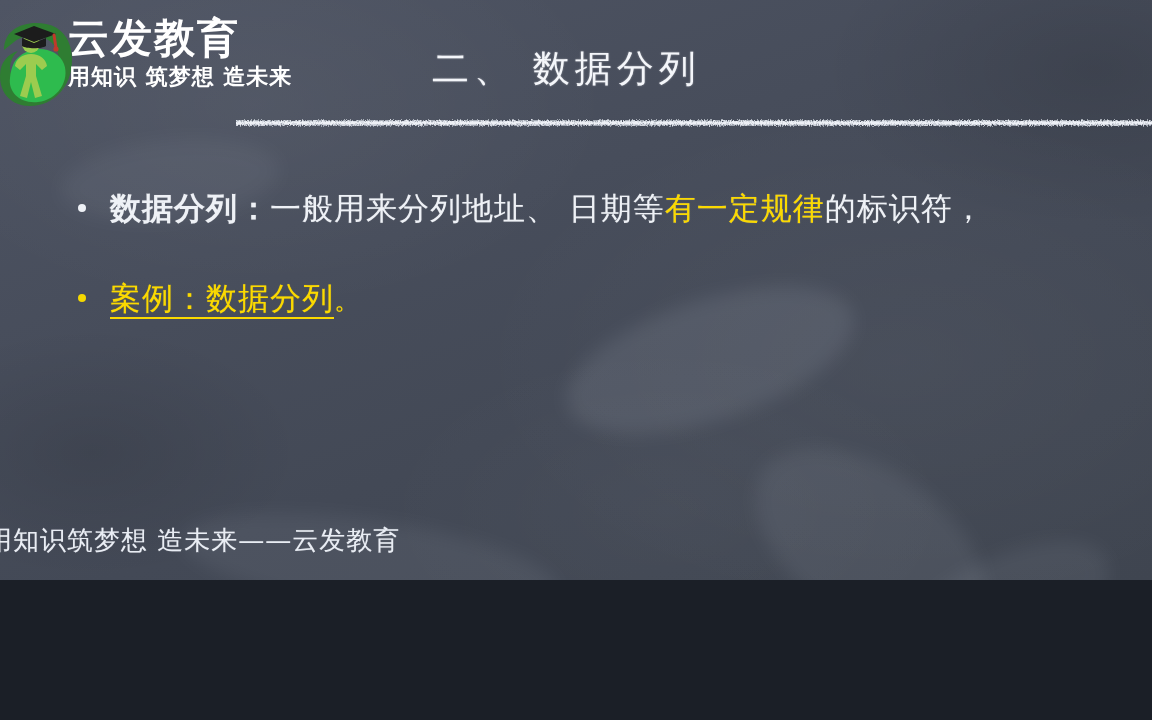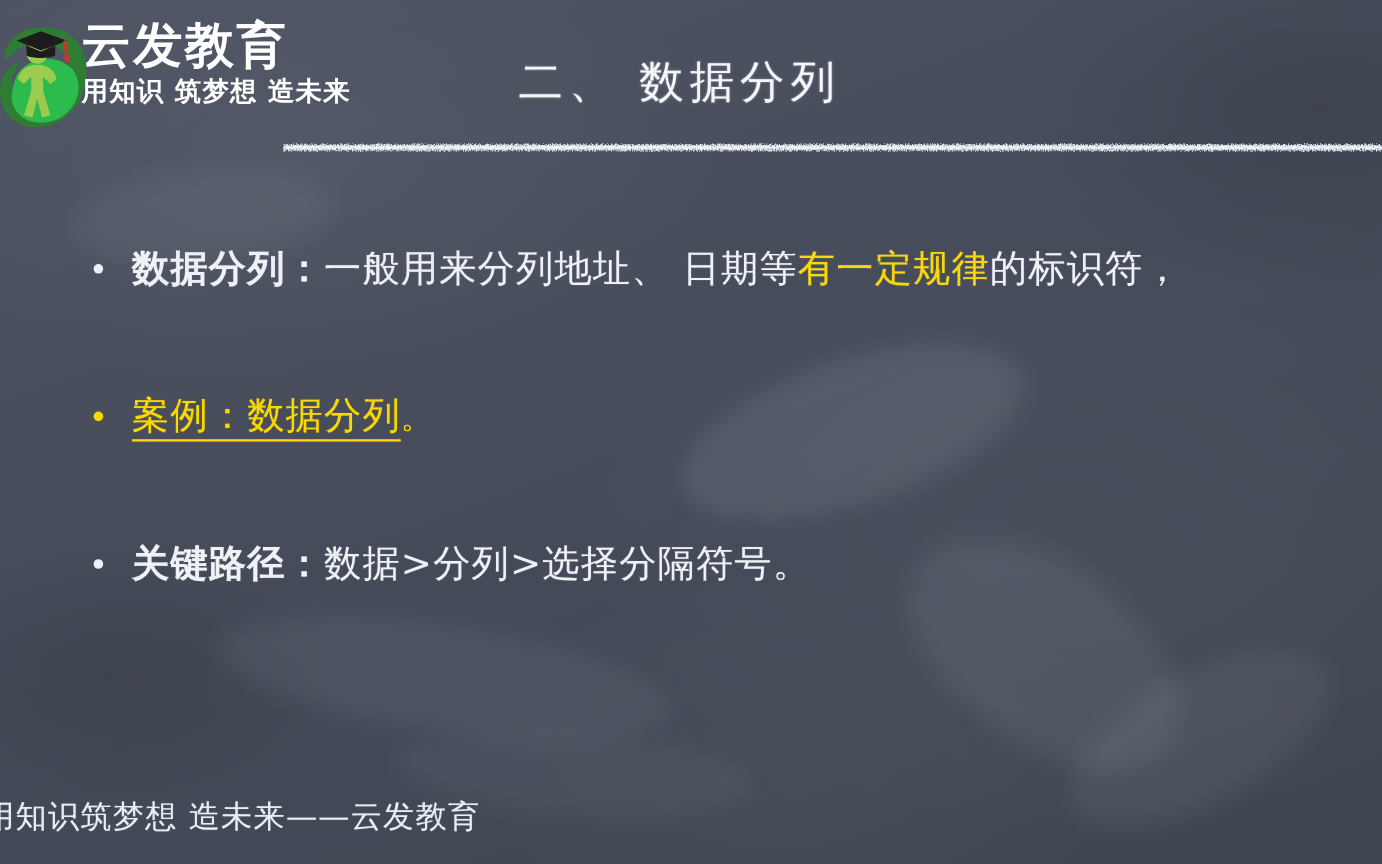--- a/index.html
+++ b/index.html
@@ -8,21 +8,21 @@
     padding: 0;
     background: #1b1f27;
   }
   body {
     font-family: "DejaVu Serif", "Liberation Serif", serif;
   }
 
   .slide {
     position: relative;
     width: 1152px;
-    height: 720px;
+    height: 580px;
     overflow: hidden;
     background-color: #4a5060;
     background-image:
       radial-gradient(ellipse 520px 300px at 22% 18%, rgba(255,255,255,0.045), rgba(255,255,255,0) 70%),
       radial-gradient(ellipse 600px 360px at 78% 62%, rgba(255,255,255,0.035), rgba(255,255,255,0) 72%),
       radial-gradient(ellipse 420px 240px at 58% 88%, rgba(255,255,255,0.028), rgba(255,255,255,0) 70%),
       radial-gradient(ellipse 300px 180px at 8% 78%, rgba(0,0,0,0.10), rgba(0,0,0,0) 70%),
       radial-gradient(ellipse 380px 220px at 95% 12%, rgba(0,0,0,0.12), rgba(0,0,0,0) 72%),
       linear-gradient(160deg, #4e5463 0%, #474d5b 38%, #434956 62%, #3f4550 100%);
   }
@@ -128,22 +128,22 @@
   }
   .bullet-dot.yellow { background: #f5d800; }
   .bullet-text {
     display: block;
     padding-left: 32px;
     font-size: 31px;
     line-height: 45px;
     letter-spacing: 1px;
     text-shadow: 0 0 1px rgba(255,255,255,0.35);
   }
-  .b1 { margin-top: 16px; }
-  .b2 { margin-top: 78px; }
+  .b1 { margin-top: 0px; }
+  .b2 { margin-top: 45px; }
   .b3 { margin-top: 76px; }
 
   .lead { font-weight: bold; }
   .hl-yellow { color: #fbd900; }
   .all-yellow { color: #fbd900; text-shadow: 0 0 1px rgba(251,217,0,0.5); }
   .u-yellow {
     border-bottom: 2px solid #fbd900;
     padding-bottom: 1px;
   }
   .tail { font-size: 26px; }
@@ -218,24 +218,18 @@
       </span>
     </div>
 
     <div class="bullet-row b2">
       <span class="bullet-dot yellow"></span>
       <span class="bullet-text all-yellow">
         <span class="u-yellow">案例：数据分列</span><span class="tail">。</span>
       </span>
     </div>
 
-    <div class="bullet-row b3">
-      <span class="bullet-dot"></span>
-      <span class="bullet-text">
-        <span class="lead">关键路径</span><span class="lead">：</span><span>数据&gt;分列&gt;选择分隔符号。</span>
-      </span>
-    </div>
 
   </div>
 
   <div class="footer">用知识筑梦想 造未来——云发教育</div>
 
 </div>
 
 </body></html>

